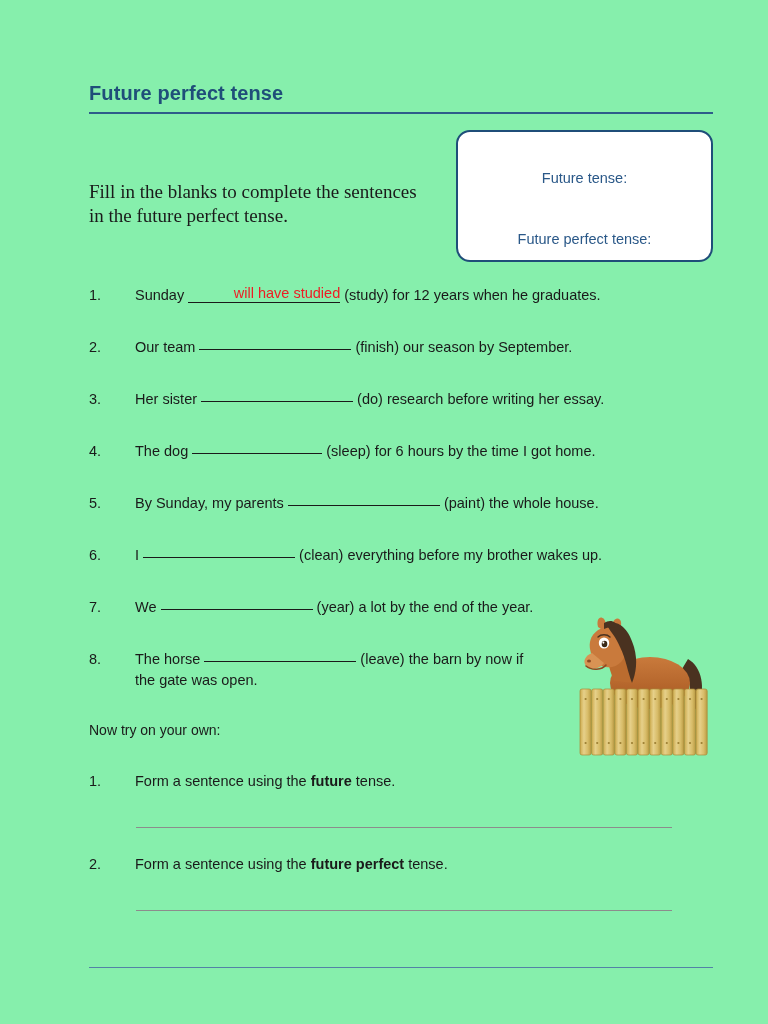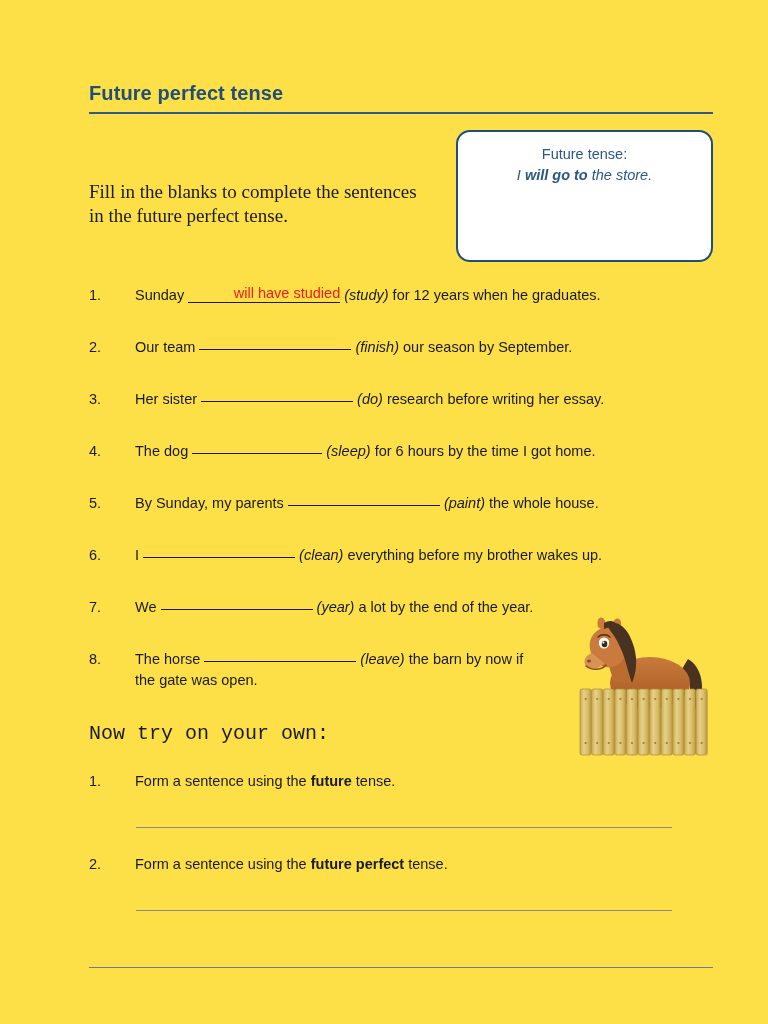--- a/index.html
+++ b/index.html
@@ -12,21 +12,21 @@
     height: 1024px;
     position: relative;
     font-family: "Liberation Sans", sans-serif;
     color: #1a1a1a;
     overflow: hidden;
   }
 
   .page {
     position: absolute;
     inset: 0;
-    background: #fde047;
+    background: #86efac;
   }
 
   
   .title {
     position: absolute;
     left: 89px;
     top: 82px;
     font-size: 20px;
     font-weight: bold;
     color: #1f4e79;
@@ -63,21 +63,21 @@
     box-sizing: border-box;
     border: 2px solid #1f4e79;
     border-radius: 14px;
     background: #ffffff;
     color: #2a5888;
     text-align: center;
     font-size: 14.5px;
     line-height: 21px;
     padding-top: 12px;
   }
-  .info-line { display: block; white-space: nowrap; }
+  .info-line { display: block; white-space: nowrap; margin-top: 24px; }
   .info-line .ital { font-style: italic; }
   .info-line .boldital { font-style: italic; font-weight: bold; }
   .info-gap { display: block; height: 16px; }
 
   
   .q {
     position: absolute;
     left: 89px;
     width: 640px;
     font-size: 14.5px;
@@ -106,29 +106,28 @@
     width: 152px;
     color: #ee1c24;
     text-align: right;
     font-size: 14.5px;
     border-bottom: 1px solid #1a1a1a;
     display: inline-block;
     position: relative;
     top: -2px;
     line-height: 17px;
   }
-  .cue { font-style: italic; }
+  .cue { }
 
   
   .now-try {
     position: absolute;
     left: 89px;
     top: 722px;
-    font-size: 20px;
-    font-family: Liberation Mono, monospace;
+    font-size: 14px;
   }
   .own-rule {
     position: absolute;
     left: 136px;
     width: 536px;
     height: 1px;
     background: #8c8c8c;
   }
 
   
@@ -157,22 +156,22 @@
 
 <div class="page">
 
   <div class="title">Future perfect tense</div>
   <div class="title-rule"></div>
 
   <div class="instruction">Fill in the blanks to complete the sentences in the future perfect tense.</div>
 
   <div class="info-box">
     <span class="info-line">Future tense:</span>
-    <span class="info-line"><span class="ital">I </span><span class="boldital">will go to</span><span class="ital"> the store.</span></span>
     <span class="info-gap"></span>
+    <span class="info-line">Future perfect tense:</span>
   </div>
 
   <div class="q" style="top:285px">
     <span class="num">1.</span>
     <span class="body"><span>Sunday </span><span class="blank-answer">will have studied</span><span> </span><span class="cue">(study)</span><span> for 12 years when he graduates.</span></span>
   </div>
 
   <div class="q" style="top:337px">
     <span class="num">2.</span>
     <span class="body"><span>Our team </span><span class="blank blank-lg"></span><span> </span><span class="cue">(finish)</span><span> our season by September.</span></span>

